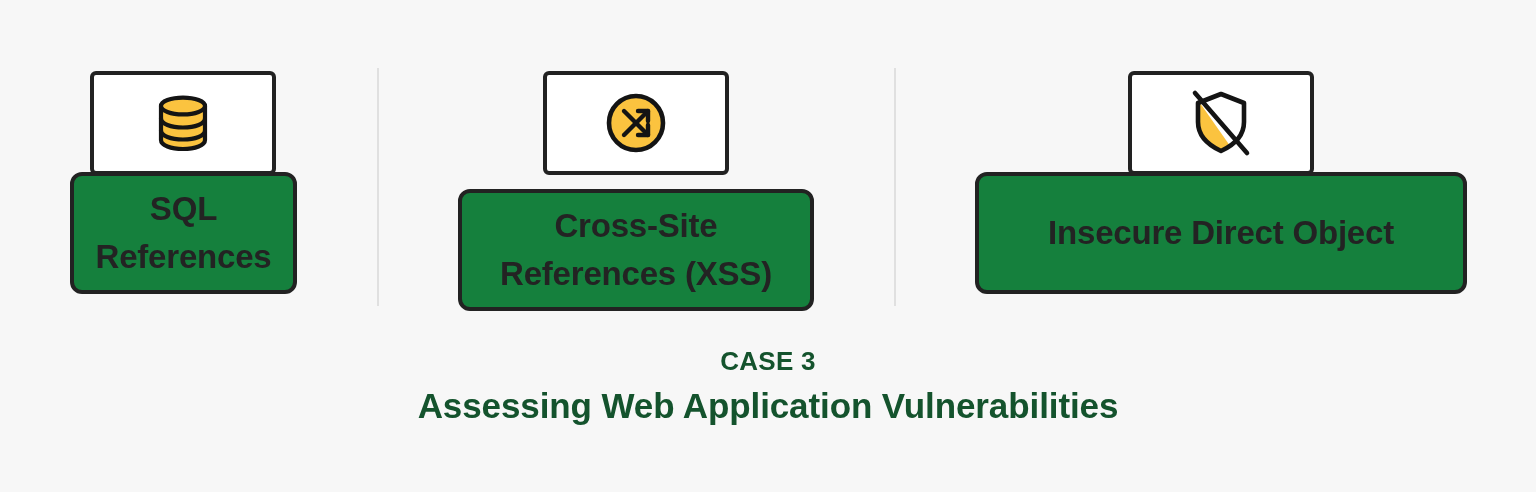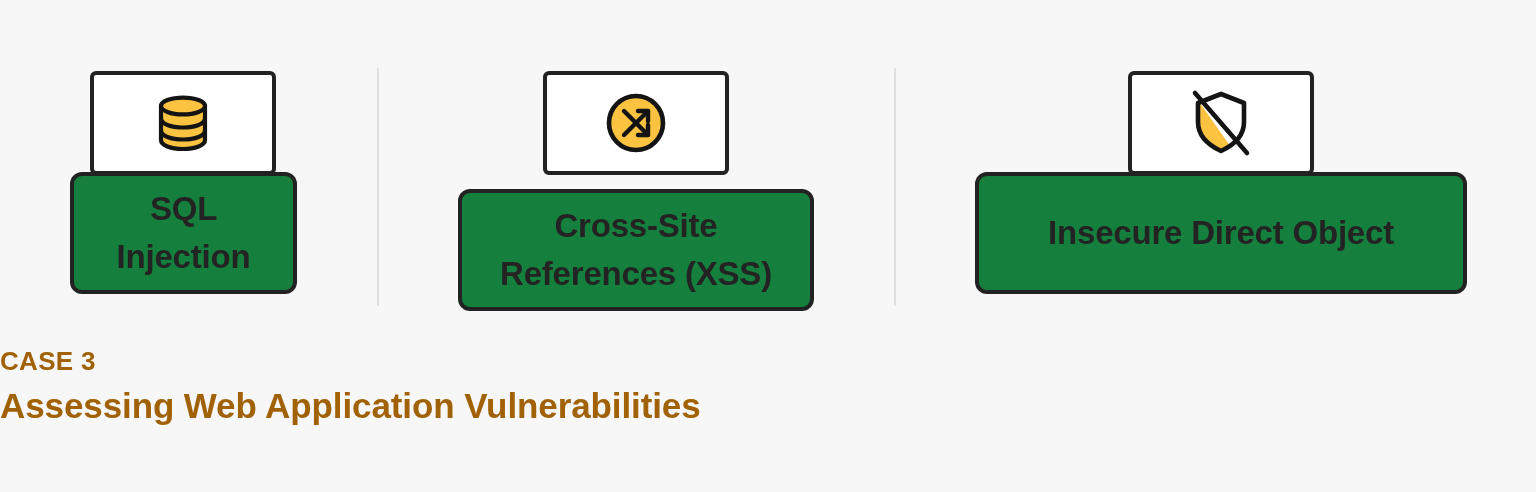--- a/index.html
+++ b/index.html
@@ -86,22 +86,22 @@
   #card-idor .label-box { left: 975px;  width: 492px; }
 
   .label-text { display: block; }
 
   
   #caption {
     position: absolute;
     left: 0;
     top: 345px;
     width: 1536px;
-    text-align: left;
-    color: #a16207;
+    text-align: center;
+    color: #14532d;
   }
   #caption .case-line {
     font-size: 26px;
     font-weight: bold;
     letter-spacing: 0.3px;
     line-height: 1.3;
   }
   #caption .subtitle-line {
     font-size: 35px;
     font-weight: bold;
@@ -126,21 +126,21 @@
           <path d="M6 12 L6 46 C6 51.2 15.8 55 28 55 C40.2 55 50 51.2 50 46 L50 12 Z" fill="#fbc33f" stroke="#141414" stroke-width="4.2" stroke-linejoin="round"></path>
           <ellipse cx="28" cy="12" rx="22" ry="8.4" fill="#fbc33f" stroke="#141414" stroke-width="4.2"></ellipse>
           <path d="M6 24.5 C6 29.7 15.8 33.5 28 33.5 C40.2 33.5 50 29.7 50 24.5" fill="none" stroke="#141414" stroke-width="4.2" stroke-linecap="round"></path>
           <path d="M6 36.5 C6 41.7 15.8 45.5 28 45.5 C40.2 45.5 50 41.7 50 36.5" fill="none" stroke="#141414" stroke-width="4.2" stroke-linecap="round"></path>
         </svg>
       </span>
     </div>
     <div class="label-box">
       <span>
         <span class="label-text">SQL</span>
-        <span class="label-text">Injection</span>
+        <span class="label-text">References</span>
       </span>
     </div>
   </div>
 
   <div class="card" id="card-xss">
     <div class="icon-box">
       <span>
         <svg width="62" height="62" viewBox="0 0 62 62" fill="none">
           <circle cx="31" cy="31" r="27" fill="#fbc33f" stroke="#141414" stroke-width="4.6"></circle>
           <path d="M19 19 L43 43" stroke="#141414" stroke-width="4.4" stroke-linecap="round"></path>

